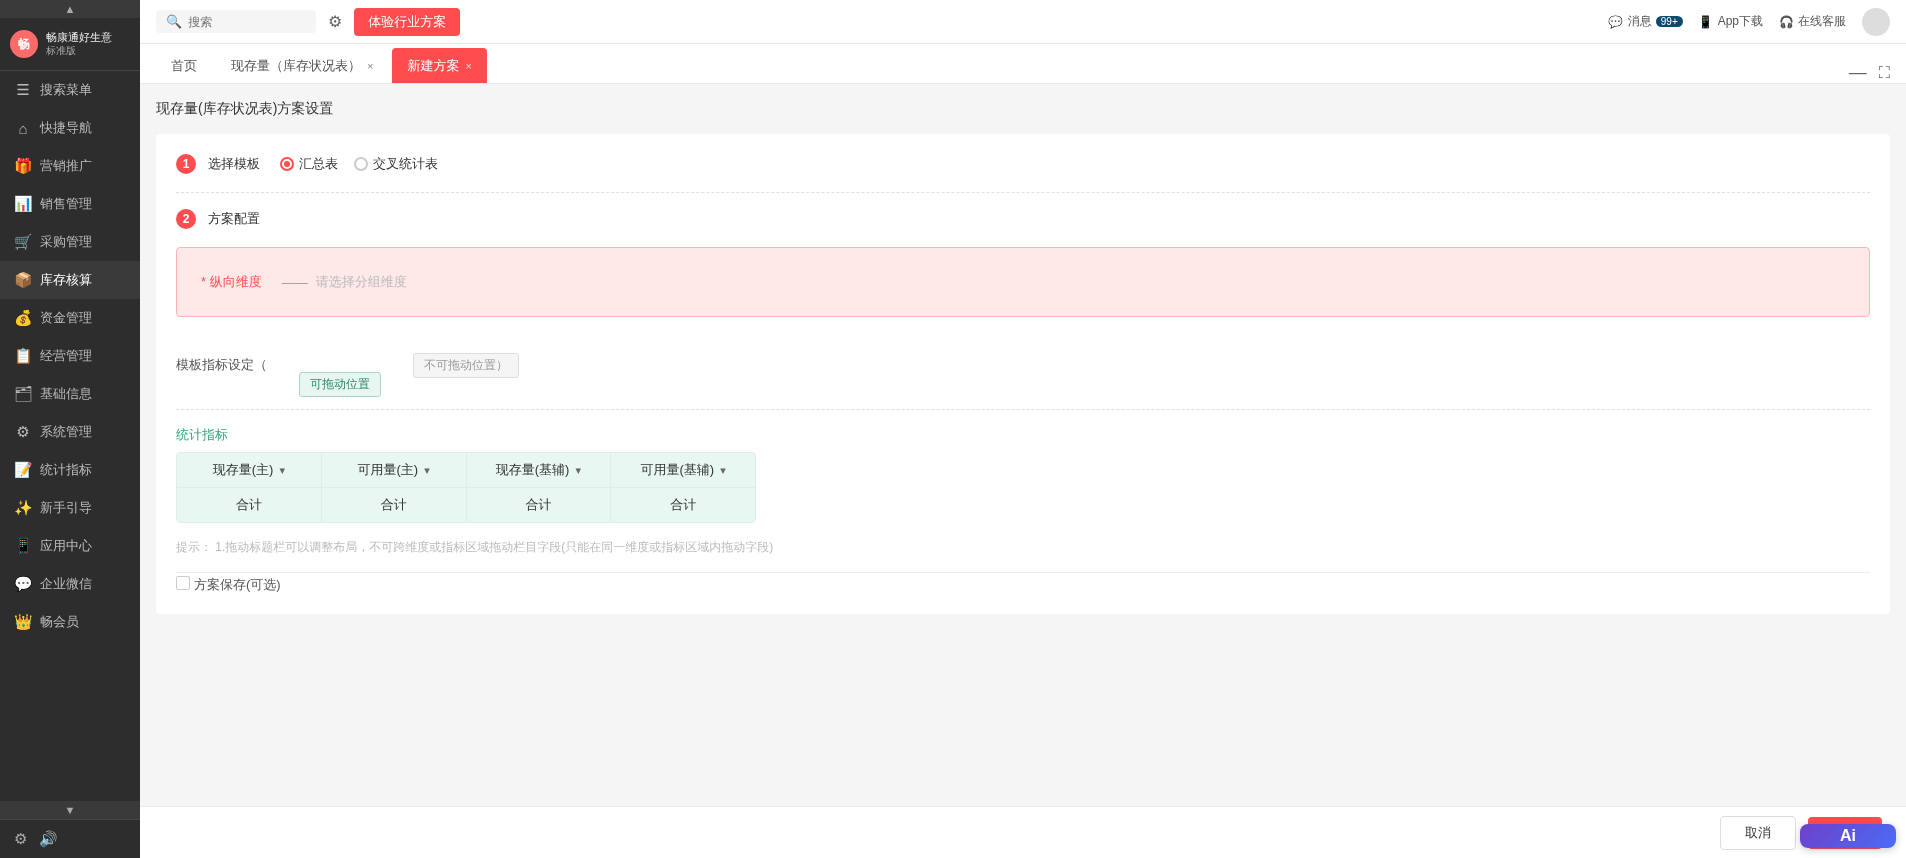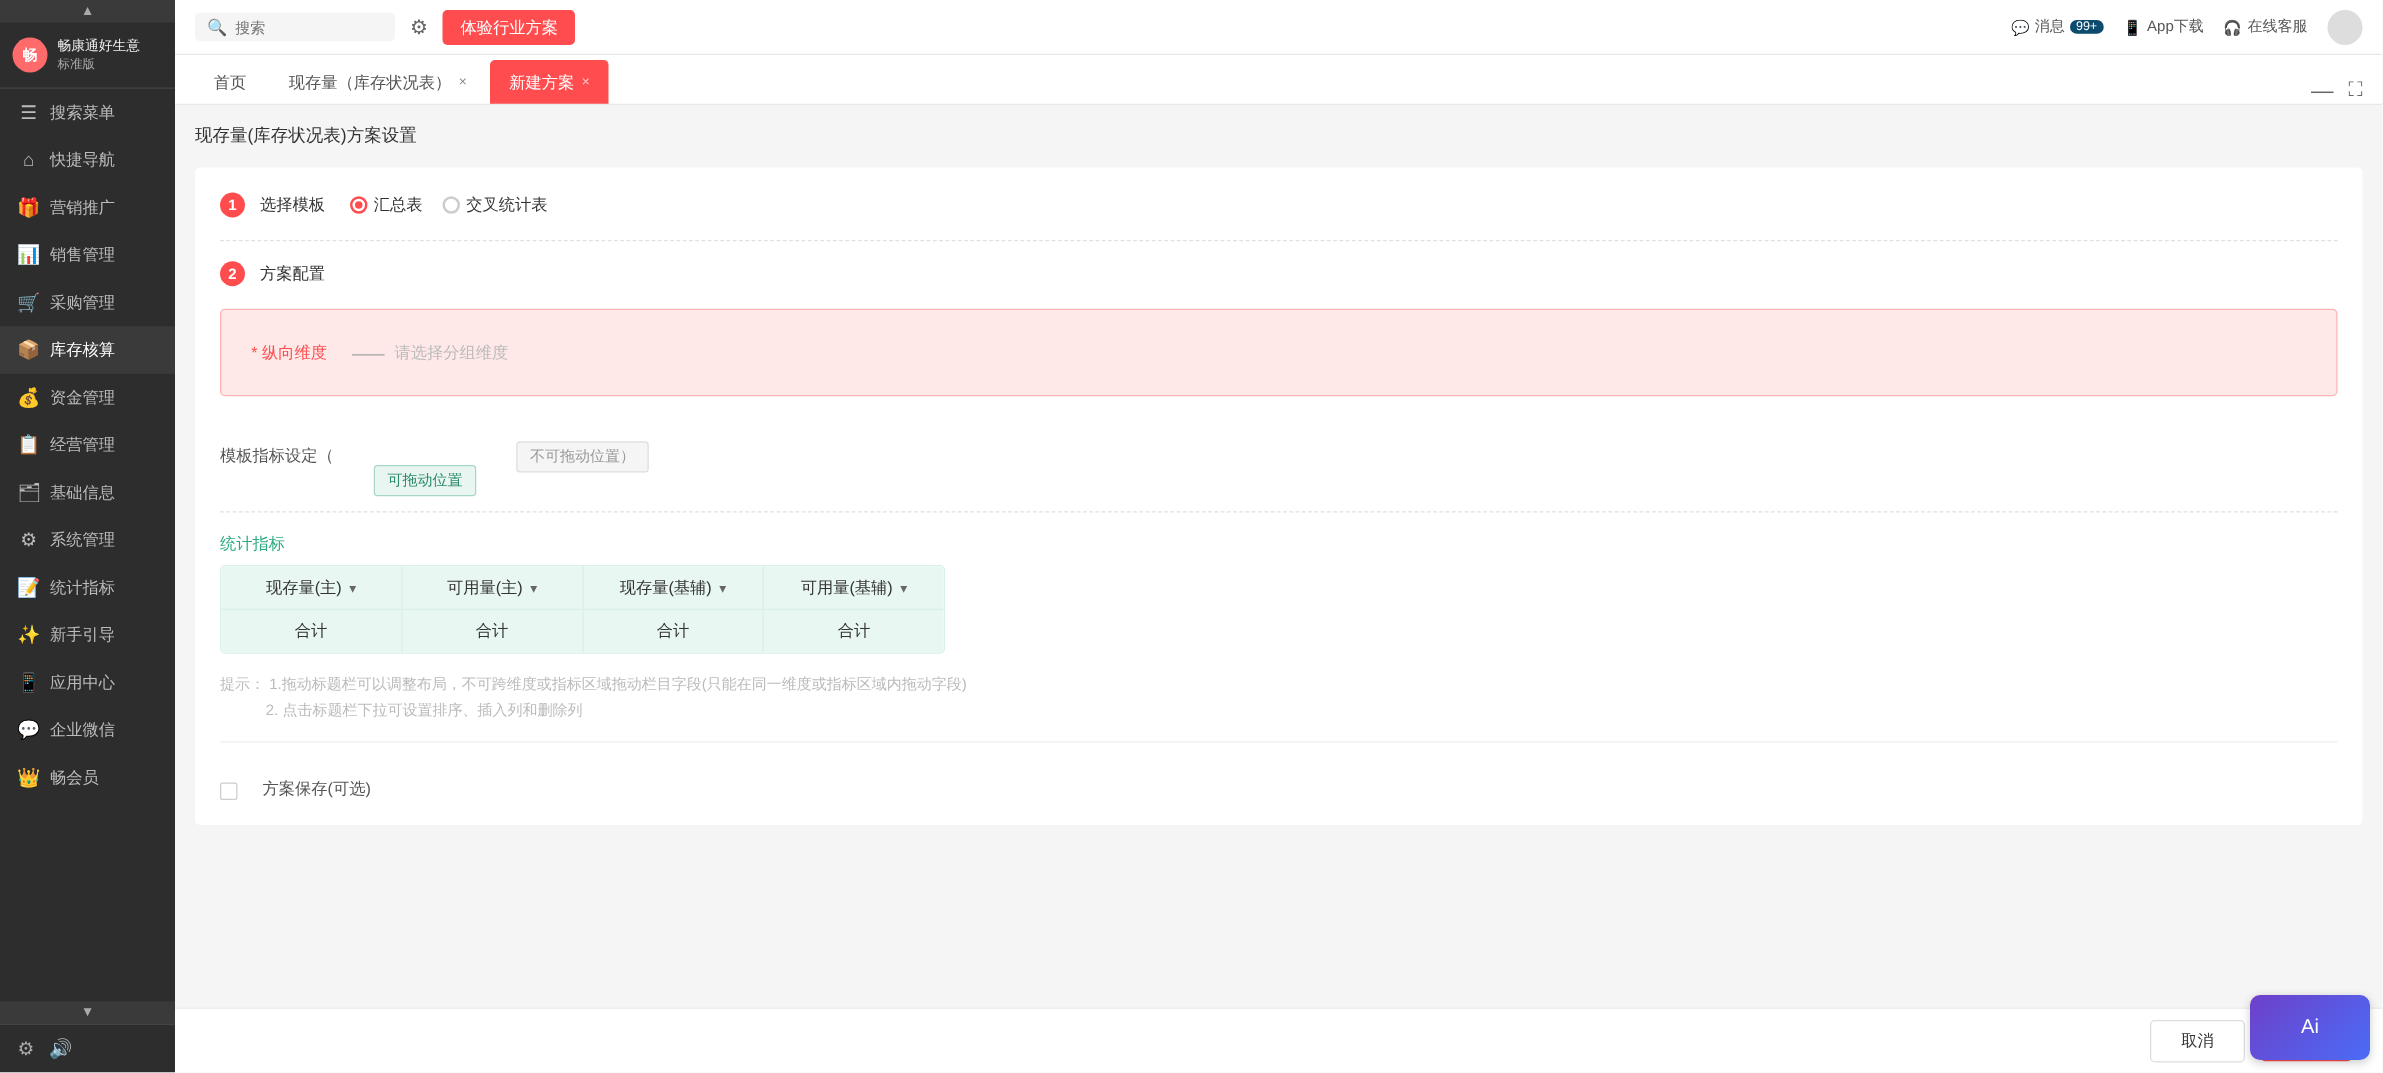--- a/index.html
+++ b/index.html
@@ -236,22 +236,22 @@
       font-size: 13px; color: #333;
     }
     .chevron-down { color: #666; font-size: 11px; cursor: pointer; }
 
     
     .tips-section { margin-top: 16px; }
     .tip-item { font-size: 12px; color: #bbb; margin-bottom: 4px; }
 
     
     .save-row {
-      display: flex; align-items: flex-end; gap: 20px;
-      margin-top: 16px; padding-top: 28px;
+      display: flex; align-items: flex-start; gap: 4px;
+      margin-top: 16px; padding-top: 3px;
       border-top: 1px solid #eee;
     }
     .checkbox-box {
       width: 14px; height: 14px; border: 1px solid #ccc;
       border-radius: 2px; cursor: pointer; background: #fff;
     }
     .save-label { font-size: 13px; color: #555; }
 
     
     .bottom-bar {
@@ -269,23 +269,23 @@
     .btn-query {
       padding: 7px 24px; border: none; border-radius: 4px;
       background: #ff4d4f; color: #fff; cursor: pointer; font-size: 13px;
     }
 
     
     .ai-fab {
       position: fixed; bottom: 10px; right: 10px;
       background: linear-gradient(135deg, #6e40c9, #4a6cf7);
       color: #fff; border-radius: 8px;
-      width: 96px; height: 52px;
+      width: 96px; height: 24px;
       display: flex; align-items: center; justify-content: center;
-      font-size: 16px; font-weight: normal;
+      font-size: 16px; font-weight: bold;
       cursor: pointer; box-shadow: 0 2px 8px rgba(0,0,0,0.2);
     }
   </style>
 </head>
 <body>
 
 <div class="sidebar">
   <div class="scroll-btn">▲</div>
   <div class="sidebar-logo">
     <div class="sidebar-logo-icon">畅</div>
@@ -488,24 +488,20 @@
               <span>可用量(基辅)</span>
               <span class="chevron-down">▾</span>
             </div>
             <div class="stats-col-cell">合计</div>
           </div>
         </div>
       </div>
 
       <div class="tips-section">
         <div class="tip-item">提示：  1.拖动标题栏可以调整布局，不可跨维度或指标区域拖动栏目字段(只能在同一维度或指标区域内拖动字段)</div>
-        <div class="tip-item">
-          &nbsp;&nbsp;&nbsp;&nbsp;&nbsp;&nbsp;&nbsp;&nbsp;&nbsp;&nbsp;
-          <span>2. 点击标题栏下拉可设置排序、插入列和删除列</span>
-        </div>
       </div>
 
       <div class="save-row">
         <div class="checkbox-box"></div>
         <span class="save-label">方案保存(可选)</span>
       </div>
     </div>
   </div>
 
   <div class="bottom-bar">

